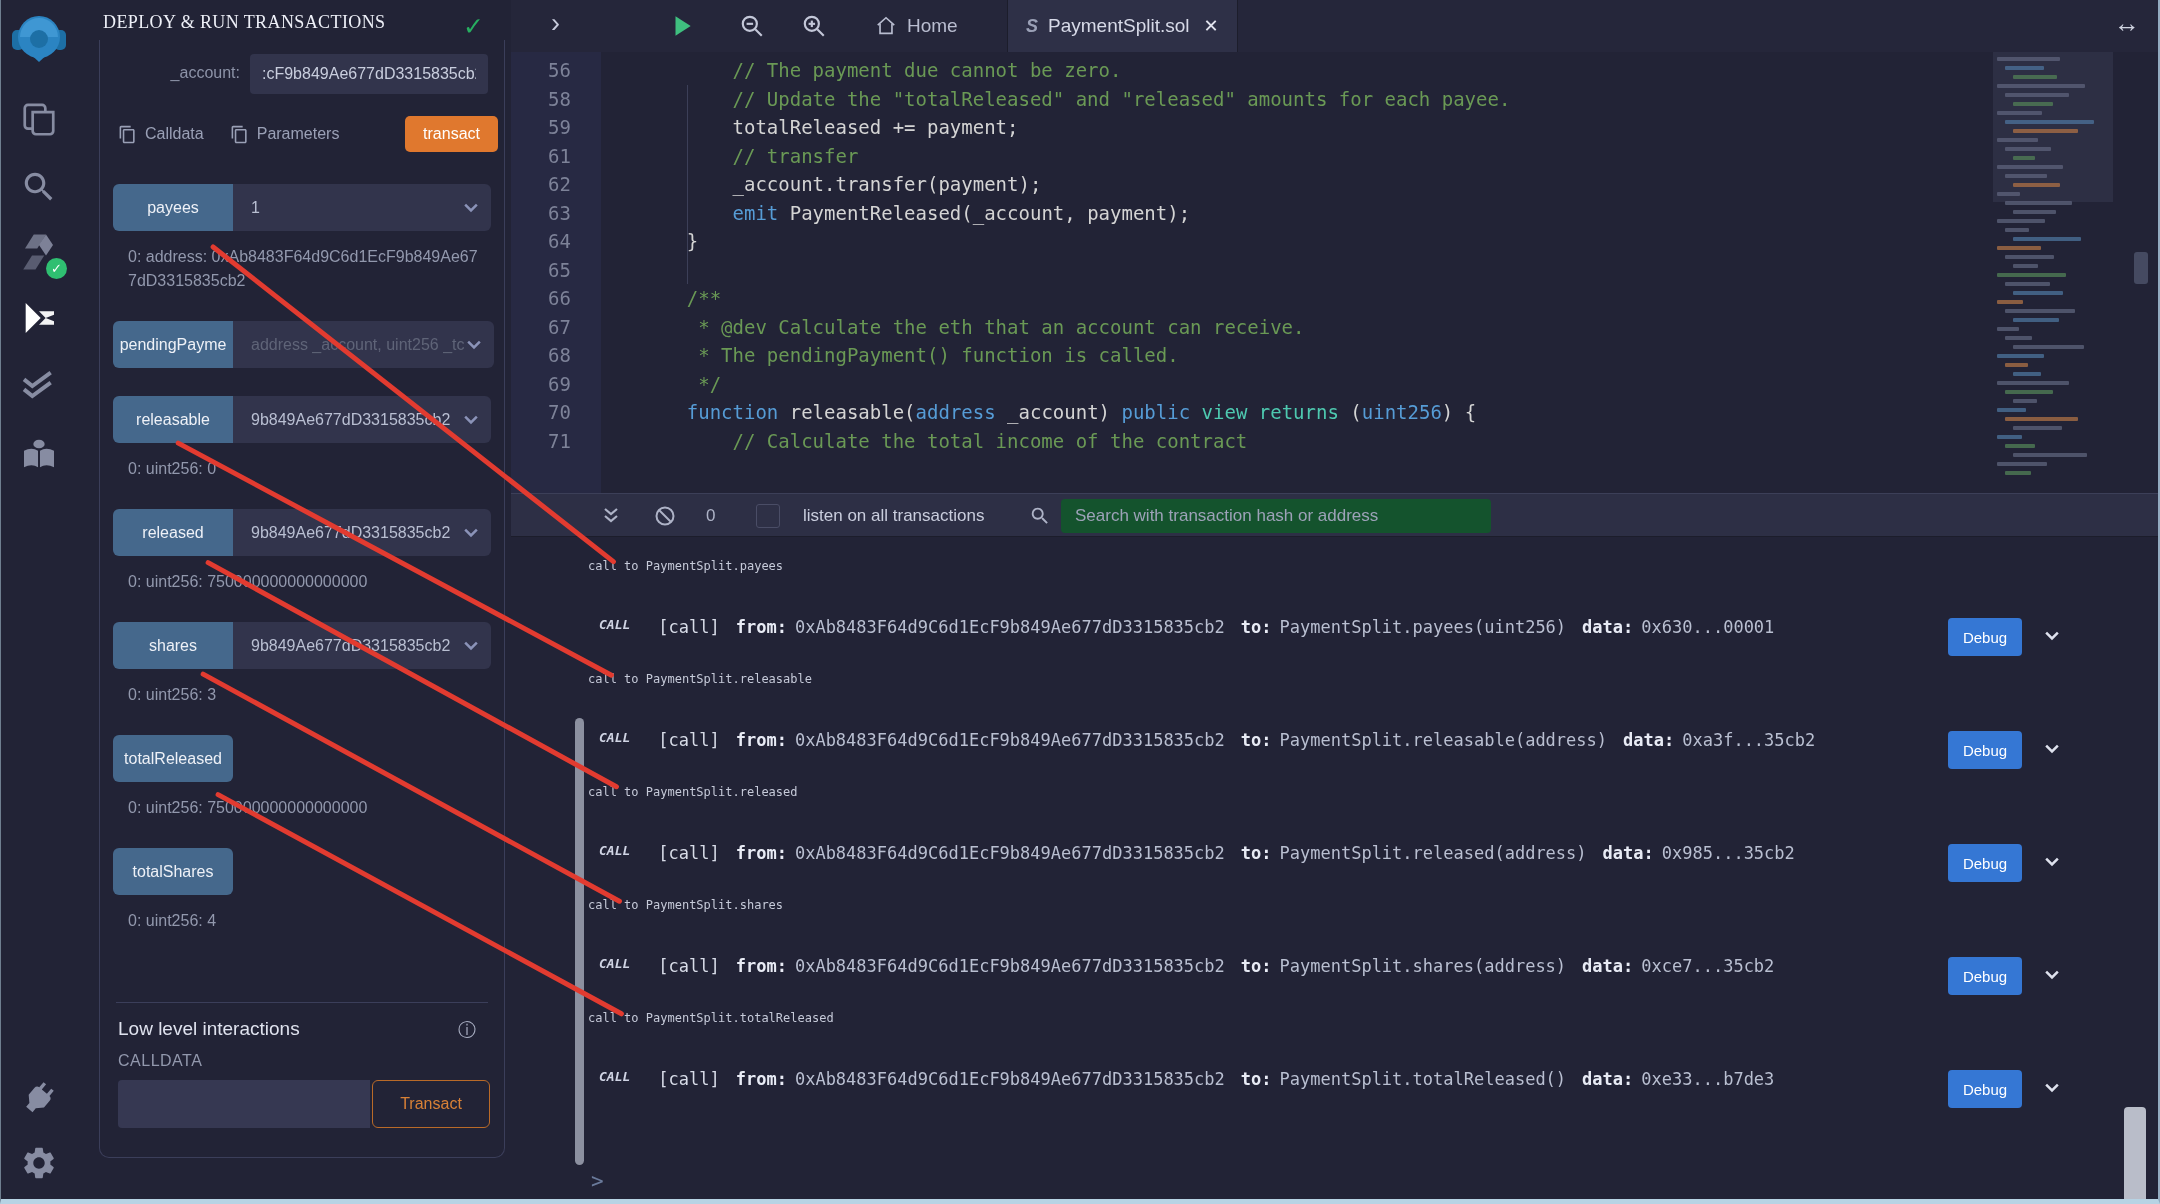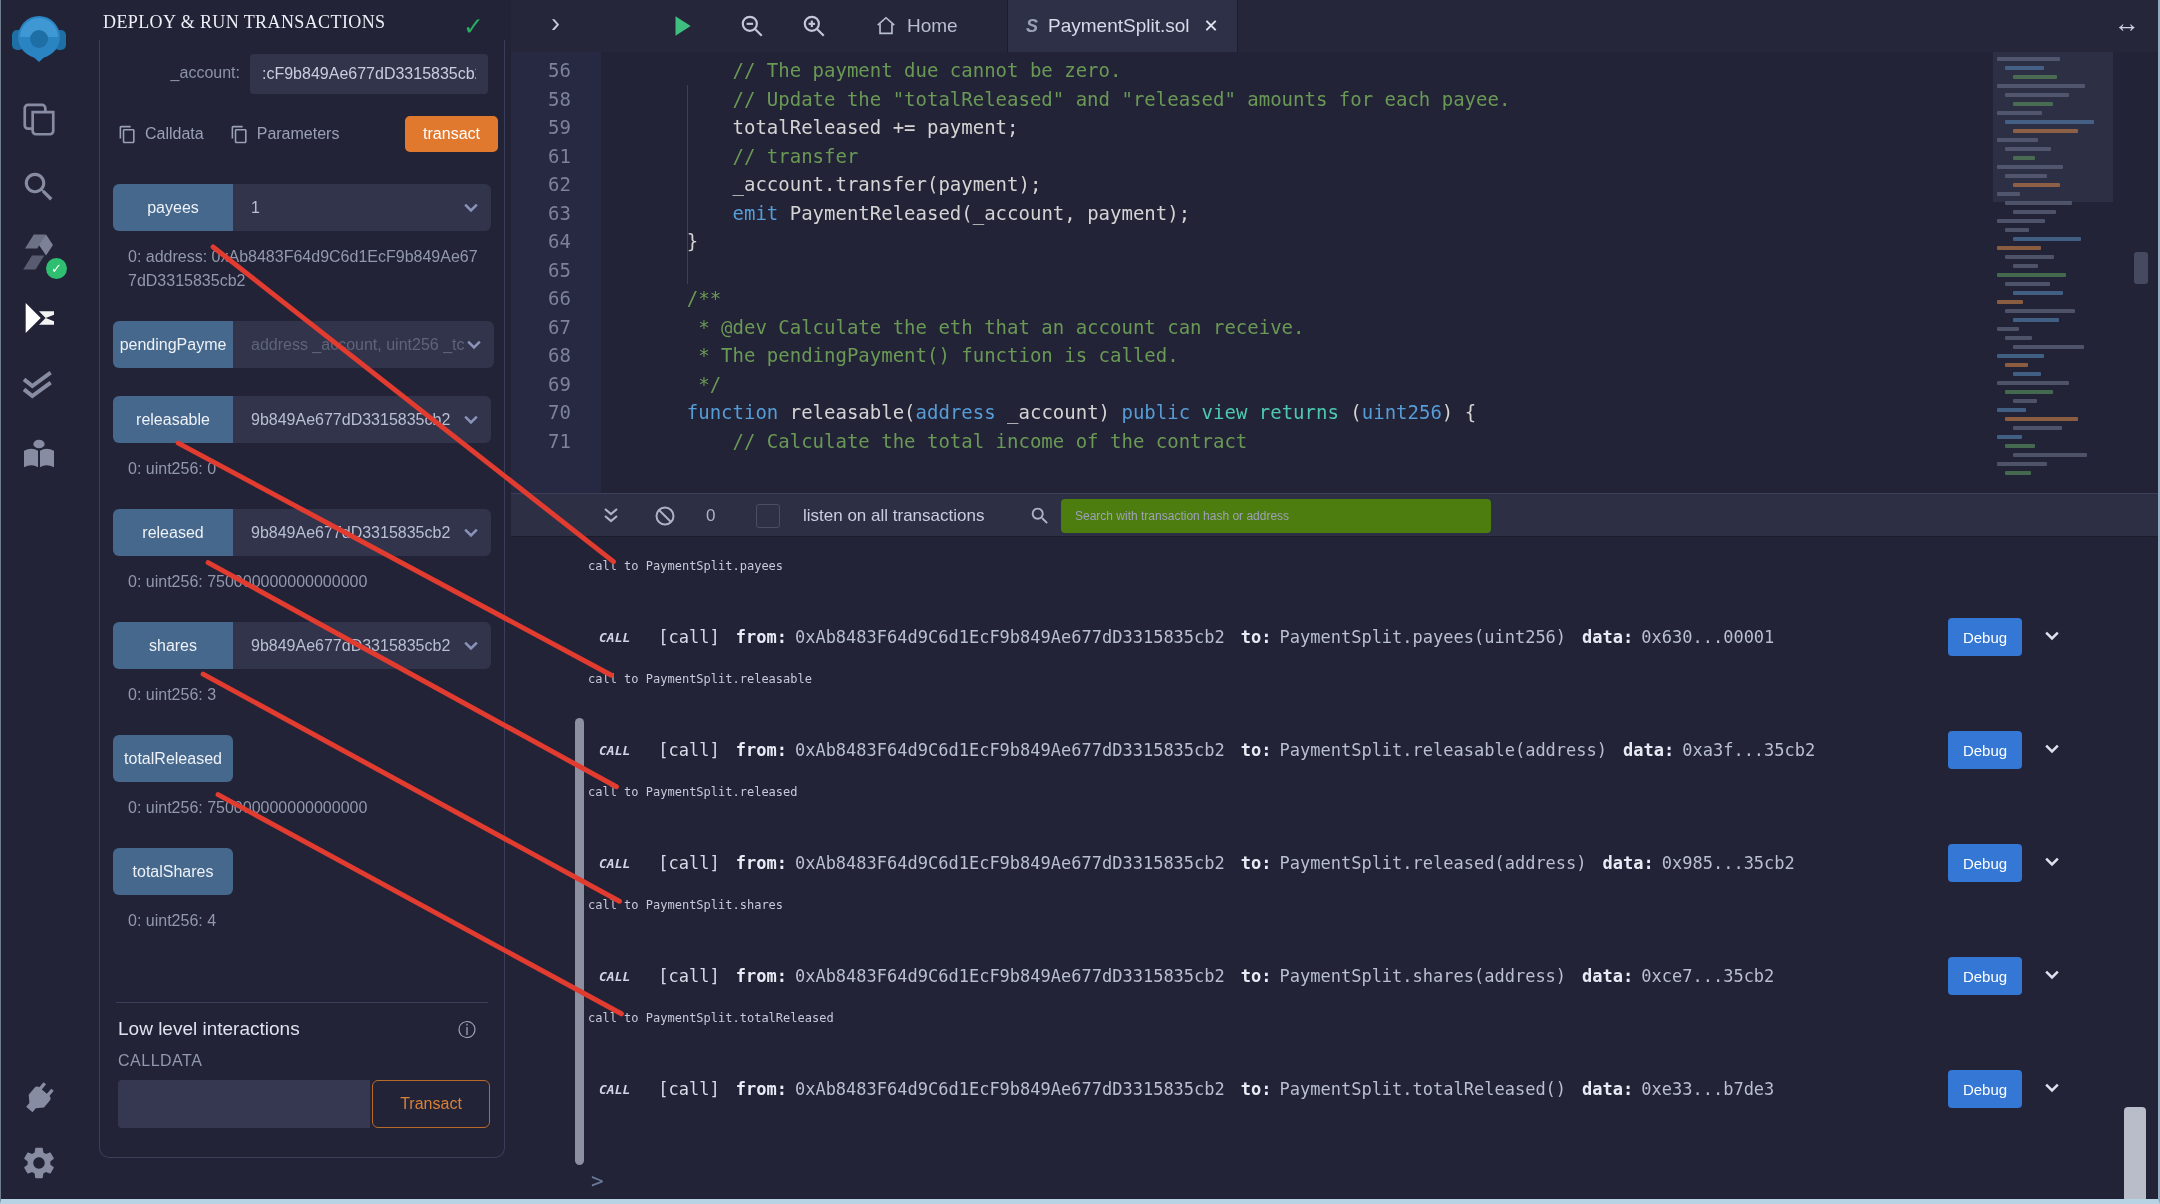--- a/index.html
+++ b/index.html
@@ -75,26 +75,26 @@
   
   .terminal{position:absolute;left:0;top:493px;width:100%;height:711px;background:#222336;}
   .term-head{position:absolute;left:0;top:0;width:100%;height:44px;background:#2d2f45;
              border-top:1px solid #3c3f58;border-bottom:1px solid #1c1d2b;box-sizing:border-box;}
   .th-item{position:absolute;top:0;height:44px;display:flex;align-items:center;color:#aeb3c7;}
   .th-badge{left:195px;font-size:17px;}
   .th-cb{left:245px;}
   .checkbox{width:22px;height:22px;background:#2e3046;border:1px solid #4a4d66;border-radius:3px;cursor:pointer;}
   .th-listen{left:292px;font-size:17px;color:#c9cddd;}
   .th-search-icon{left:518px;}
-  .search-input{position:absolute;left:550px;top:5px;width:430px;height:34px;background:#4d7c0f;border:none;border-radius:4px;
-                color:#c9cddd;font-size:12px;padding:0 14px;box-sizing:border-box;font-family:inherit;}
+  .search-input{position:absolute;left:550px;top:5px;width:430px;height:34px;background:#14532d;border:none;border-radius:4px;
+                color:#c9cddd;font-size:17px;padding:0 14px;box-sizing:border-box;font-family:inherit;}
   .search-input::placeholder{color:#9da2b8;}
   .term-body{position:absolute;left:0;top:44px;width:100%;height:667px;font-family:"DejaVu Sans Mono","Liberation Mono",monospace;}
   .t-log{position:absolute;left:77px;font-size:12px;color:#c6cad9;height:26px;line-height:26px;}
-  .t-call{position:absolute;left:88px;right:170px;height:40px;display:flex;align-items:center;font-size:17px;color:#b9bfd1;white-space:nowrap;overflow:hidden;}
+  .t-call{position:absolute;left:88px;right:170px;height:40px;display:flex;font-size:17px;color:#b9bfd1;white-space:nowrap;overflow:hidden;}
   .t-call .tag{font-style:italic;font-size:13px;font-weight:bold;color:#d0d4e4;margin-right:28px;}
   .t-call .b{color:#d8dce8;margin-right:16px;}
   .t-call .lab{font-weight:bold;color:#e8ebf5;margin-right:8px;}
   .t-call .val{margin-right:16px;}
   .debug-btn{position:absolute;right:136px;width:74px;height:38px;background:#3577d4;color:#fff;border:none;border-radius:4px;
              font-size:15px;cursor:pointer;font-family:"Liberation Sans","DejaVu Sans",sans-serif;}
   .t-chev{position:absolute;right:96px;color:#dfe2ee;cursor:pointer;}
   .prompt{position:absolute;left:80px;top:632px;color:#6a7a9b;font-size:21px;}
   .term-scroll{position:absolute;right:12px;top:570px;width:22px;height:97px;background:#b9bdc9;border-radius:4px;}
   

